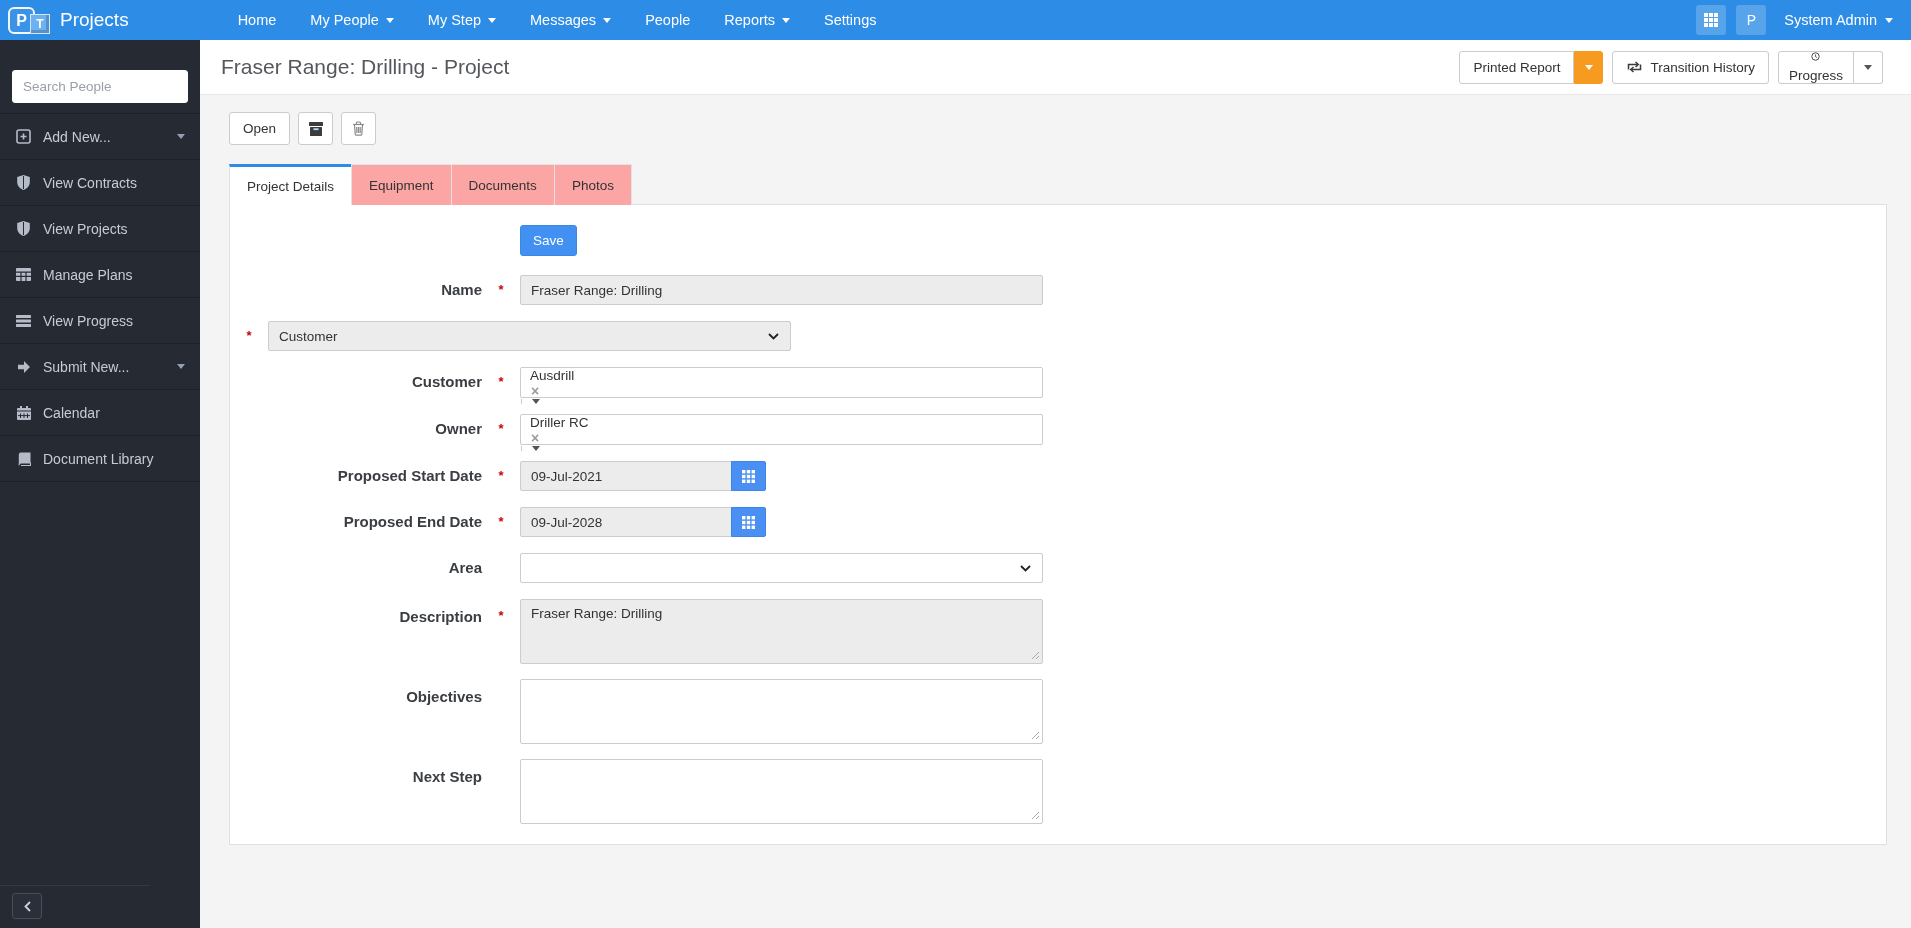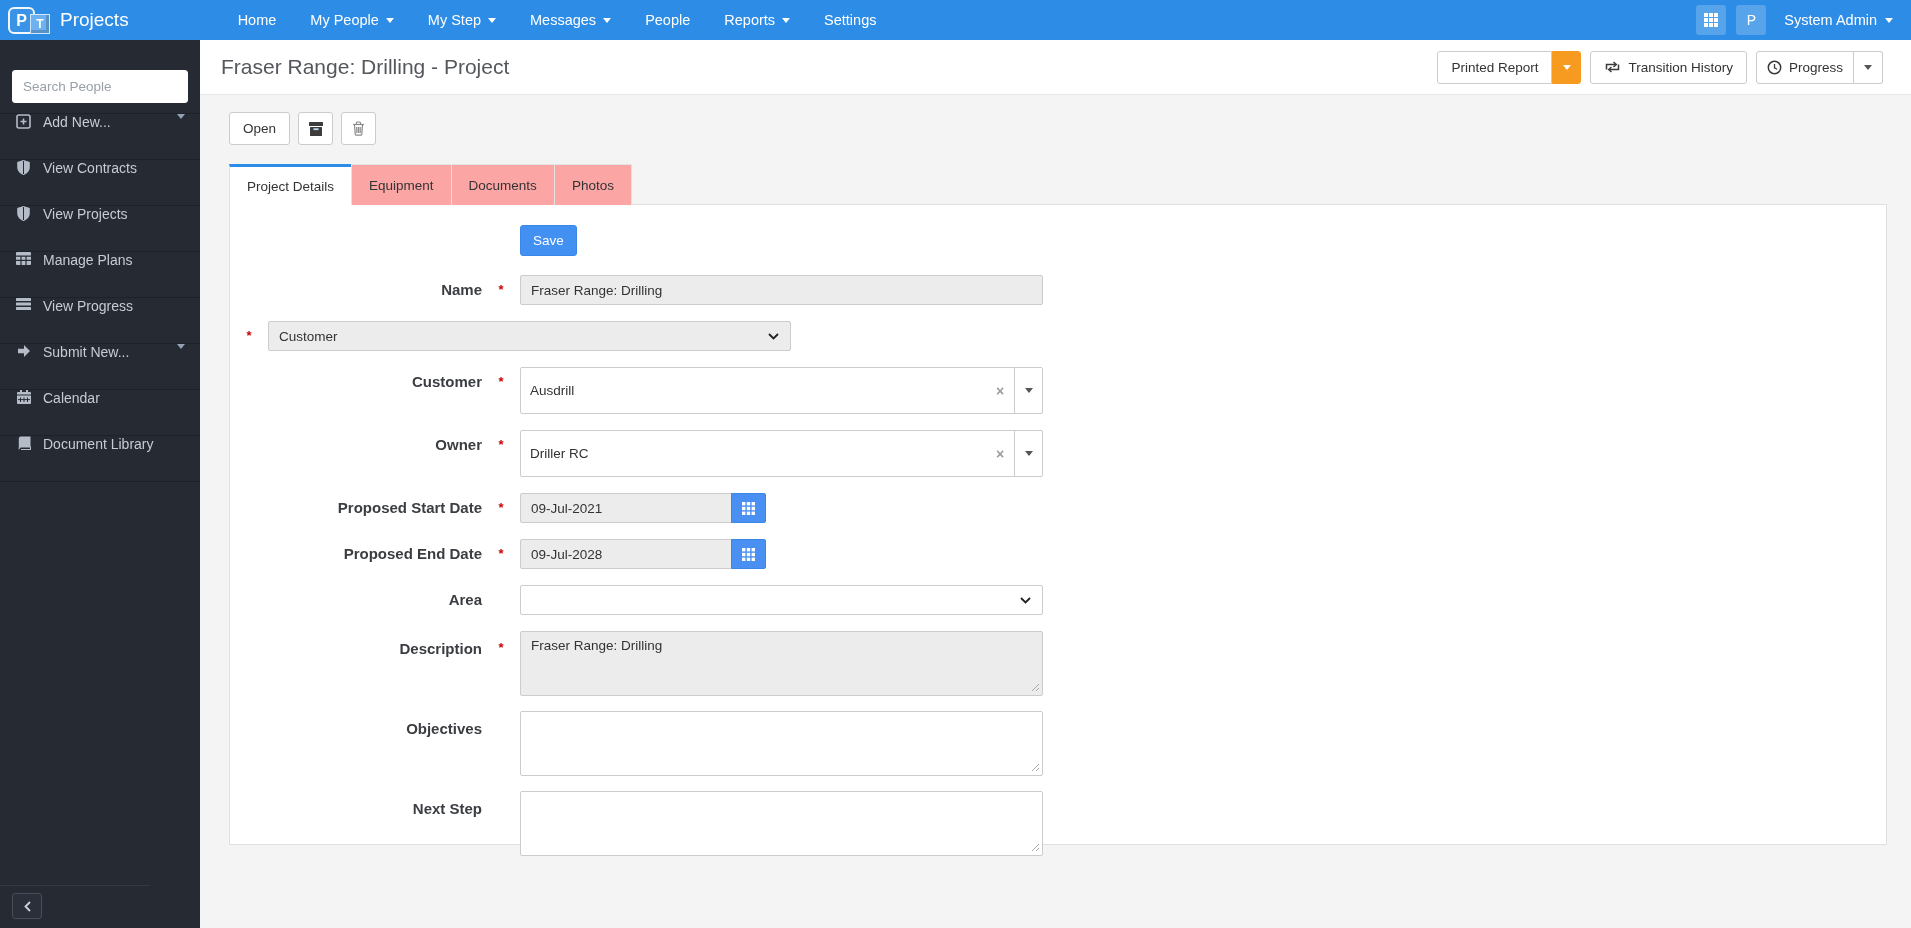--- a/index.html
+++ b/index.html
@@ -25,21 +25,21 @@
 
   
   .layout { display:flex; height:888px; }
 
   
   .sidebar { width:200px; background:#262a33; position:relative; flex:none; }
   .search-wrap { margin:30px 12px 10px 12px; }
   .search-wrap input { width:100%; height:33px; border:1px solid #fff; border-radius:3px; padding:0 10px; font-size:13.5px; color:#333; font-family:"Liberation Sans", sans-serif; outline:none; }
   .search-wrap input::placeholder { color:#9aa0a8; }
   .menu { border-bottom:1px solid #1d212a; }
-  .menu-item { height:46px; display:flex; padding:0 15px; color:#c6cbd4; font-size:14px; border-top:1px solid #1d212a; cursor:pointer; }
+  .menu-item { height:46px; display:flex; align-items:center; padding:0 15px; color:#c6cbd4; font-size:14px; border-top:1px solid #1d212a; cursor:pointer; }
   .mi-icon { width:17px; margin-right:11px; display:flex; justify-content:center; color:#b5bcc8; }
   .mi-caret { margin-left:auto; border-top-color:#93a1b5; }
   .sidebar-footer { position:absolute; left:0; bottom:0; width:150px; border-top:1px solid #343944; padding:7px 0 9px 12px; }
   .collapse-btn { width:30px; height:26px; border:1px solid #474d59; border-radius:3px; background:#2a2f39;
                   color:#cdd2da; display:flex; align-items:center; justify-content:center; font-size:14px; cursor:pointer; }
 
   
   .main { flex:1 1 auto; min-width:0; display:flex; flex-direction:column; }
   .page-header { height:55px; background:#fff; border-bottom:1px solid #e7e7e7; display:flex; align-items:center; padding:0 28px 0 21px; flex:none; }
   .page-title { font-size:21px; font-weight:400; color:#54575c; }
@@ -70,21 +70,21 @@
   .form-row { display:flex; align-items:flex-start; margin-bottom:16px; }
   .form-row.ta { margin-bottom:15px; }
   .f-label { width:252px; text-align:right; font-size:15px; font-weight:600; color:#3a3d41; line-height:30px; }
   .ta .f-label { line-height:normal; padding-top:9px; }
   .f-req { width:38px; text-align:center; color:#c00; font-size:13px; line-height:30px; font-weight:bold; }
   .f-ctl { width:523px; position:relative; }
   .tinput { width:100%; height:30px; border:1px solid #ccc; border-radius:2px; padding:0 10px; font-size:13.5px; color:#333; font-family:"Liberation Sans", sans-serif; background:#fff; }
   .gray { background:#ececec !important; }
   .selectbox { height:30px; border:1px solid #ccc; border-radius:2px; background:#fff; display:flex; align-items:center; padding:0 30px 0 10px; font-size:13.5px; position:relative; cursor:pointer; }
   .selectbox .chev { position:absolute; right:11px; top:11px; }
-  .combo { height:47px; border:1px solid #ccc; border-radius:2px; background:#fff; display:flex; align-items:stretch; cursor:pointer; }
+  .combo { height:31px; border:1px solid #ccc; border-radius:2px; background:#fff; display:flex; align-items:stretch; cursor:pointer;flex-direction:column; }
   .combo-text { flex:1; display:flex; align-items:center; padding:0 9px; font-size:13.5px; color:#333; }
   .combo-x { width:28px; display:flex; align-items:center; justify-content:center; color:#9b9b9b; font-weight:bold; font-size:14px; cursor:pointer; }
   .combo-caret { width:28px; border-left:1px solid #ccc; display:flex; align-items:center; justify-content:center; cursor:pointer; }
   .date-wrap { display:flex; }
   .date-input { width:212px; height:30px; border:1px solid #ccc; border-radius:2px 0 0 2px; padding:0 10px; font-size:13.5px; color:#333; font-family:"Liberation Sans", sans-serif; }
   .date-btn { width:35px; height:30px; background:#4a90f3; border:1px solid #3a87e8; margin-left:-1px; border-radius:0 2px 2px 0; display:flex; align-items:center; justify-content:center; cursor:pointer; }
   textarea.ta-ctl { width:523px; height:65px; border:1px solid #ccc; border-radius:2px; padding:6px 10px; font-size:13.5px; color:#333; font-family:"Liberation Sans", sans-serif; resize:none; background:#fff; display:block; }
   .rz { position:absolute; right:3px; bottom:4px; pointer-events:none; }
 </style>
 </head>
@@ -257,21 +257,21 @@
         <button class="btn">
           <svg width="17" height="12" viewBox="0 0 17 12" fill="none" stroke="#3a3a3a" stroke-width="1.5">
             <path d="M2.5 8.5v-5h9"></path>
               <path d="M9.5 1l2.8 2.5L9.5 6"></path>
               <path d="M14.5 3.5v5h-9"></path>
               <path d="M7.5 6l-2.8 2.5L7.5 11"></path>
           </svg>
           <span>Transition History</span>
         </button>
         <div class="btn-group">
-          <button class="btn" style="padding:0 10px;">
+          <button class="btn" style="padding:0 10px;flex-direction:column;">
             <svg width="15" height="15" viewBox="0 0 15 15" fill="none" stroke="#3a3a3a">
               <circle cx="7.5" cy="7.5" r="6.2" stroke-width="1.5"></circle>
                 <path d="M7.5 4v3.8l2.6 1.5" stroke-width="1.3"></path>
             </svg>
             <span>Progress</span>
           </button>
           <div class="caret-btn white">
             <span class="caret caret-dark"></span>
           </div>
         </div>

